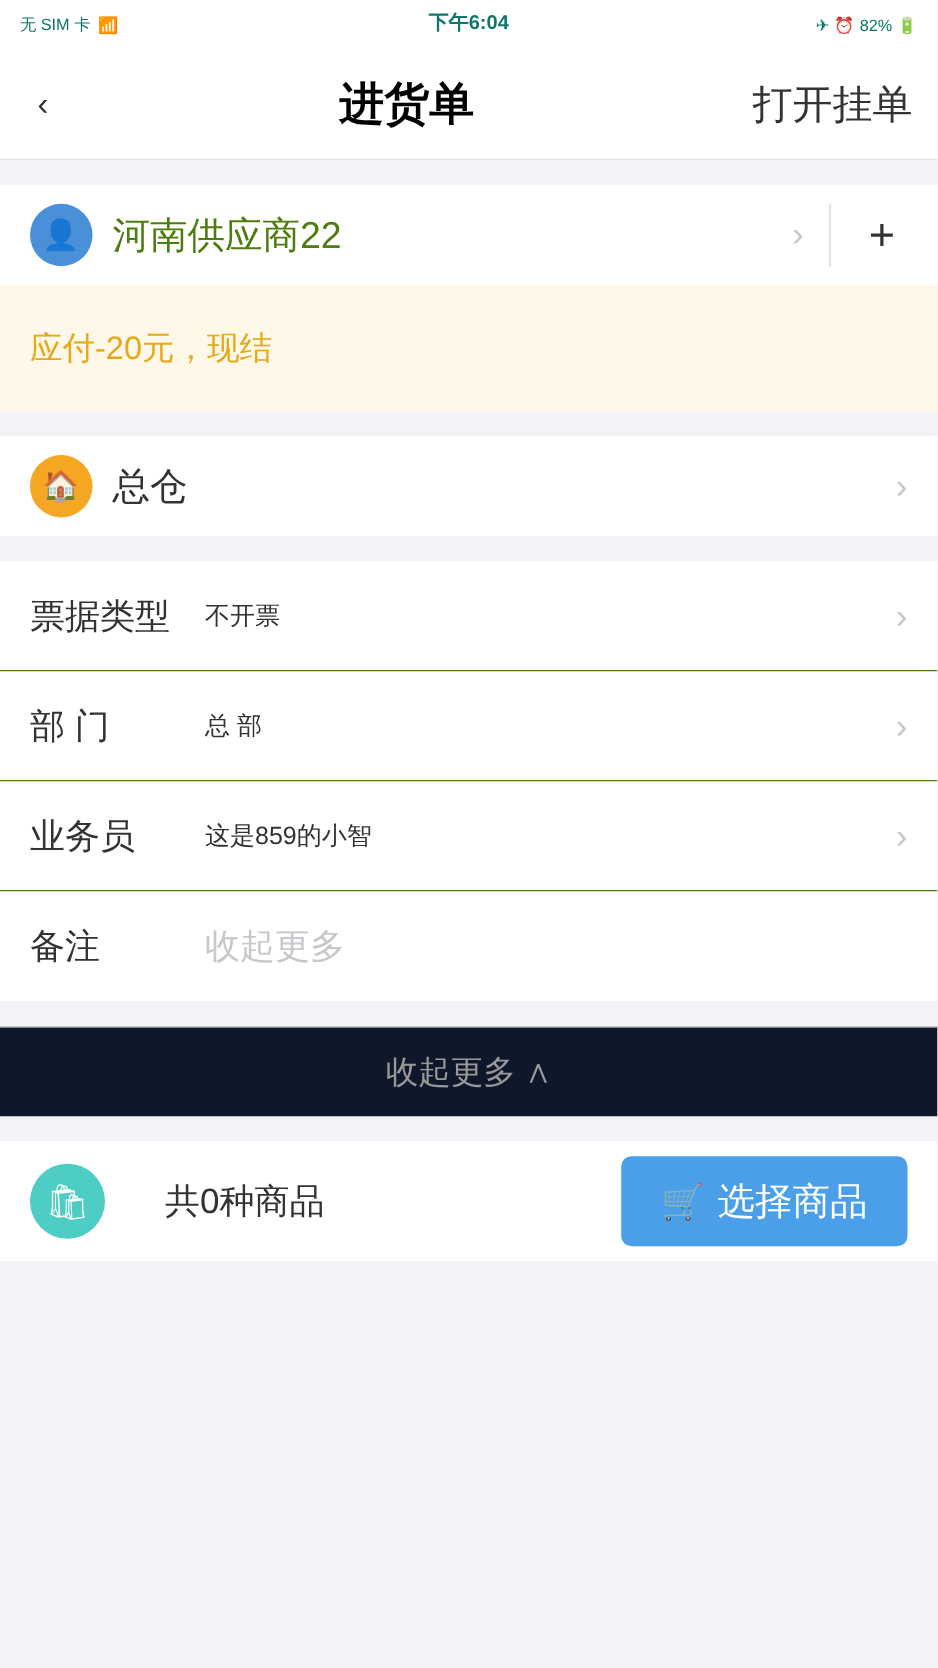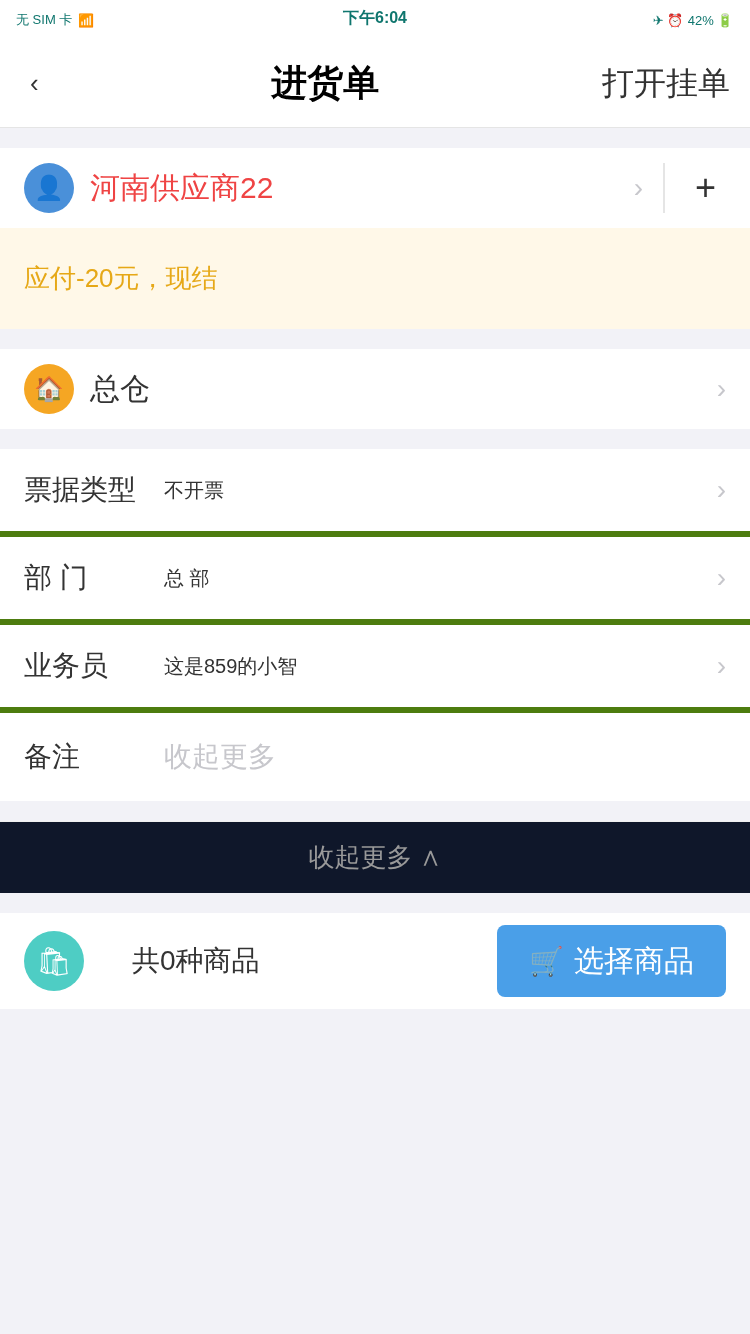--- a/index.html
+++ b/index.html
@@ -106,21 +106,21 @@
       margin-right: 16px;
       flex-shrink: 0;
     }
     .avatar-person {
       color: #fff;
       font-size: 24px;
     }
     .supplier-name {
       flex: 1;
       font-size: 30px;
-      color: #ef4444;
+      color: #4d7c0f;
     }
     .chevron-right {
       color: #c7c7cc;
       font-size: 28px;
     }
     .supplier-divider {
       width: 2px;
       height: 50px;
       background: #e5e5e5;
       margin: 0 20px;
@@ -169,21 +169,21 @@
     
     .form-section {
       background: #fff;
       margin-top: 20px;
     }
     .form-row {
       display: flex;
       align-items: center;
       padding: 0 24px;
       height: 88px;
-      border-bottom: 6px solid #4d7c0f;
+      border-bottom: 1px solid #4d7c0f;
     }
     .form-row:last-child {
       border-bottom: none;
     }
     .form-label {
       font-size: 28px;
       color: #333;
       width: 140px;
       flex-shrink: 0;
     }
@@ -271,21 +271,21 @@
 
 <div class="status-bar">
   <div class="status-left">
     <span>无 SIM 卡</span>
     <span>📶</span>
   </div>
   <div class="status-center">下午6:04</div>
   <div class="status-right">
     <span style="font-size:13px">✈</span>
     <span style="font-size:13px">⏰</span>
-    <span>42%</span>
+    <span>82%</span>
     <span style="font-size:13px">🔋</span>
   </div>
 </div>
 
 <div class="nav-bar">
   <span class="nav-back">‹</span>
   <span class="nav-title">进货单</span>
   <span class="nav-action">打开挂单</span>
 </div>
 

